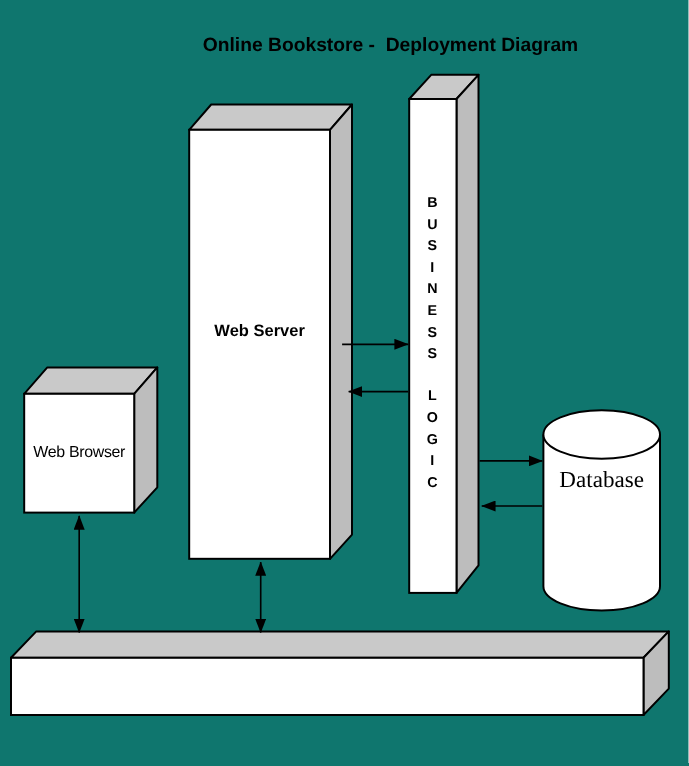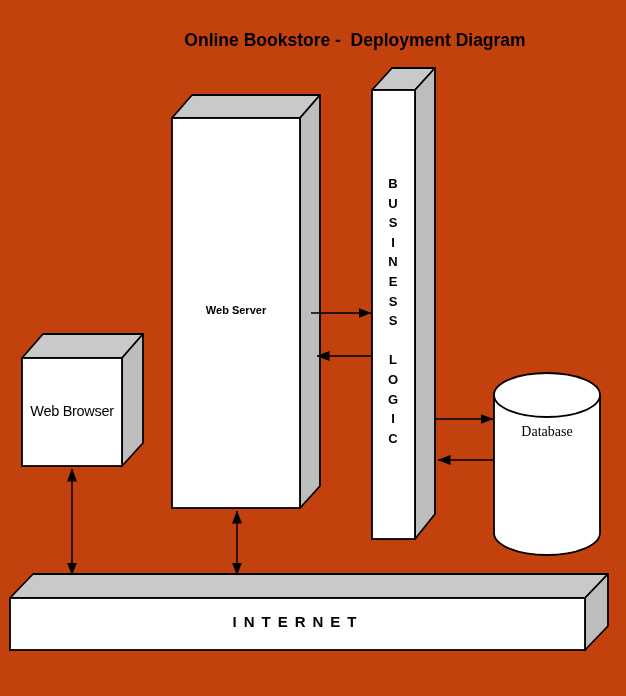--- a/index.html
+++ b/index.html
@@ -1,38 +1,38 @@
 <!DOCTYPE html>
 <html><head>
 <meta charset="utf-8">
 <style>
   html,body{margin:0;padding:0;background:#ffffff;}
   .canvas{
     position:relative;
     width:626px;height:696px;
-    background:#c2410c;
+    background:#0f766e;
     font-family:"Liberation Sans","DejaVu Sans",sans-serif;
     overflow:hidden;
   }
   .canvas svg{position:absolute;left:0;top:0;}
   .lbl{position:absolute;color:#000;white-space:nowrap;}
   .title{
     top:30px;left:355px;transform:translateX(-50%);
     font-size:17.5px;font-weight:bold;white-space:pre;
   }
-  .ws-label{top:304px;left:236px;transform:translateX(-50%);font-size:11px;font-weight:bold;}
+  .ws-label{top:292px;left:236px;transform:translateX(-50%);font-size:15px;font-weight:bold;}
   .wb-label{top:403px;left:72px;transform:translateX(-50%);font-size:14.5px;font-weight:normal;letter-spacing:-0.3px;}
   .bl-label{
     top:174px;left:393px;transform:translateX(-50%);
     font-size:13px;font-weight:bold;line-height:19.6px;
     white-space:pre-line;text-align:center;
   }
   .db-label{
     top:424px;left:547px;transform:translateX(-50%);
-    font-family:"Liberation Serif","DejaVu Serif",serif;font-size:14px;
+    font-family:"Liberation Serif","DejaVu Serif",serif;font-size:21px;
   }
   .inet-label{top:613px;left:298px;transform:translateX(-50%);font-size:15px;font-weight:bold;letter-spacing:7px;}
   .url{
     top:664px;left:33px;
     font-size:21px;font-weight:bold;color:#a2d0e8;
   }
   .face-front{fill:#ffffff;stroke:#000000;stroke-width:1.8;}
   .face-top{fill:#c9c9c9;stroke:#000000;stroke-width:1.8;stroke-linejoin:round;}
   .face-side{fill:#bdbdbd;stroke:#000000;stroke-width:1.8;stroke-linejoin:round;}
   .cyl{fill:#ffffff;stroke:#000000;stroke-width:1.8;}
@@ -98,15 +98,14 @@
 E
 S
 S
 
 L
 O
 G
 I
 C</div>
   <div class="lbl db-label">Database</div>
-  <div class="lbl inet-label">INTERNET</div>
 
 </div>
 
 </body></html>

